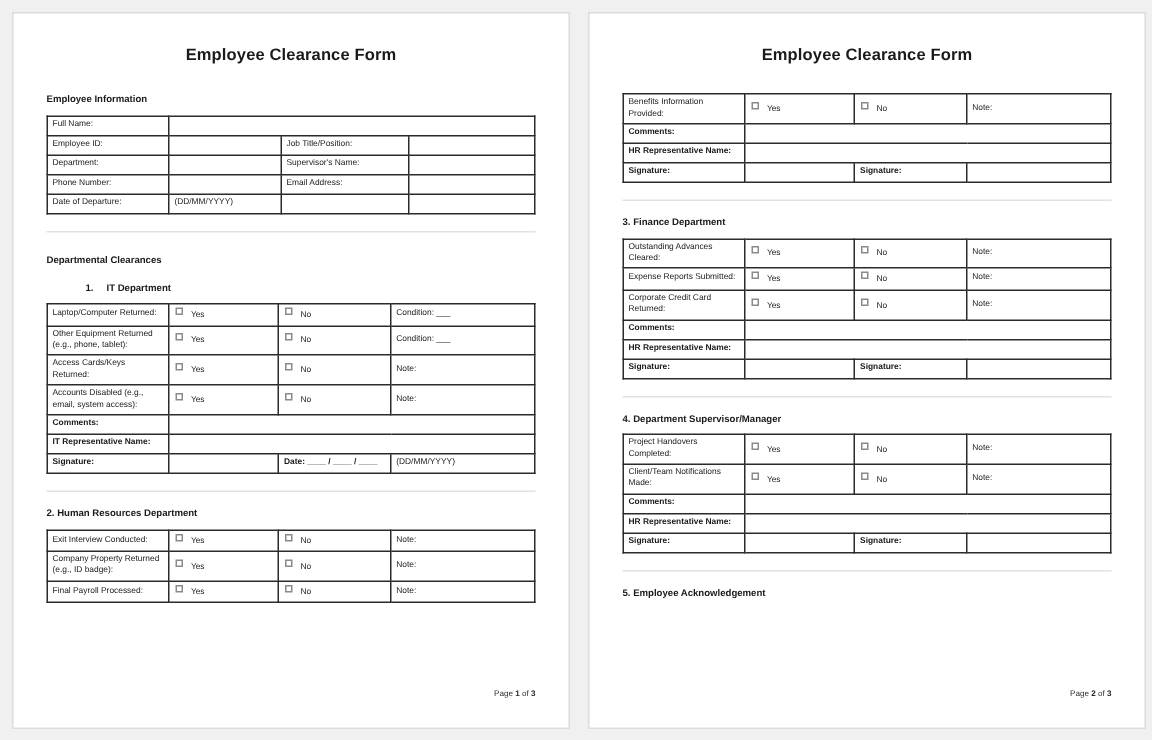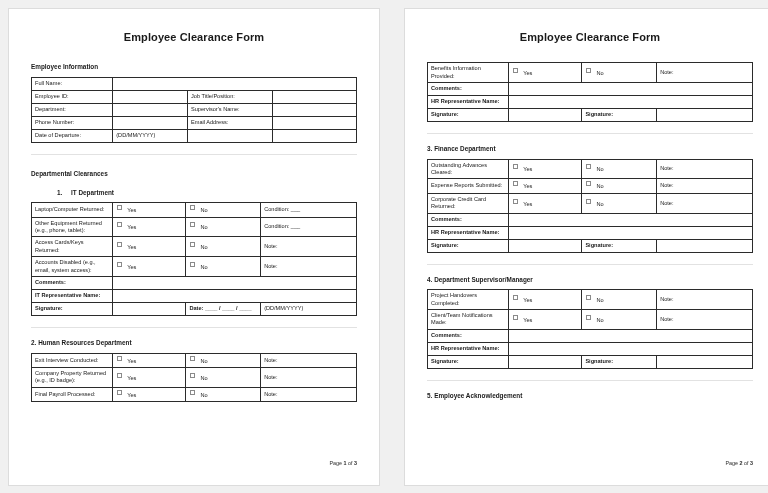--- a/index.html
+++ b/index.html
@@ -8,21 +8,21 @@
     margin: 0; padding: 0;
     width: 768px; height: 493px;
     background: #f0f0f0;
     font-family: "Liberation Sans", sans-serif;
     overflow: hidden;
   }
   .workspace {
     width: 768px; height: 493px;
     display: flex;
     align-items: flex-start;
-    gap: 24px;
+    gap: 12px;
     padding: 8px 8px 0 8px;
     background: #f0f0f0;
   }
   .page {
     background: #ffffff;
     border: 1px solid #dcdcdc;
     width: 372px;
     height: 478px;
     position: relative;
     overflow: hidden;

